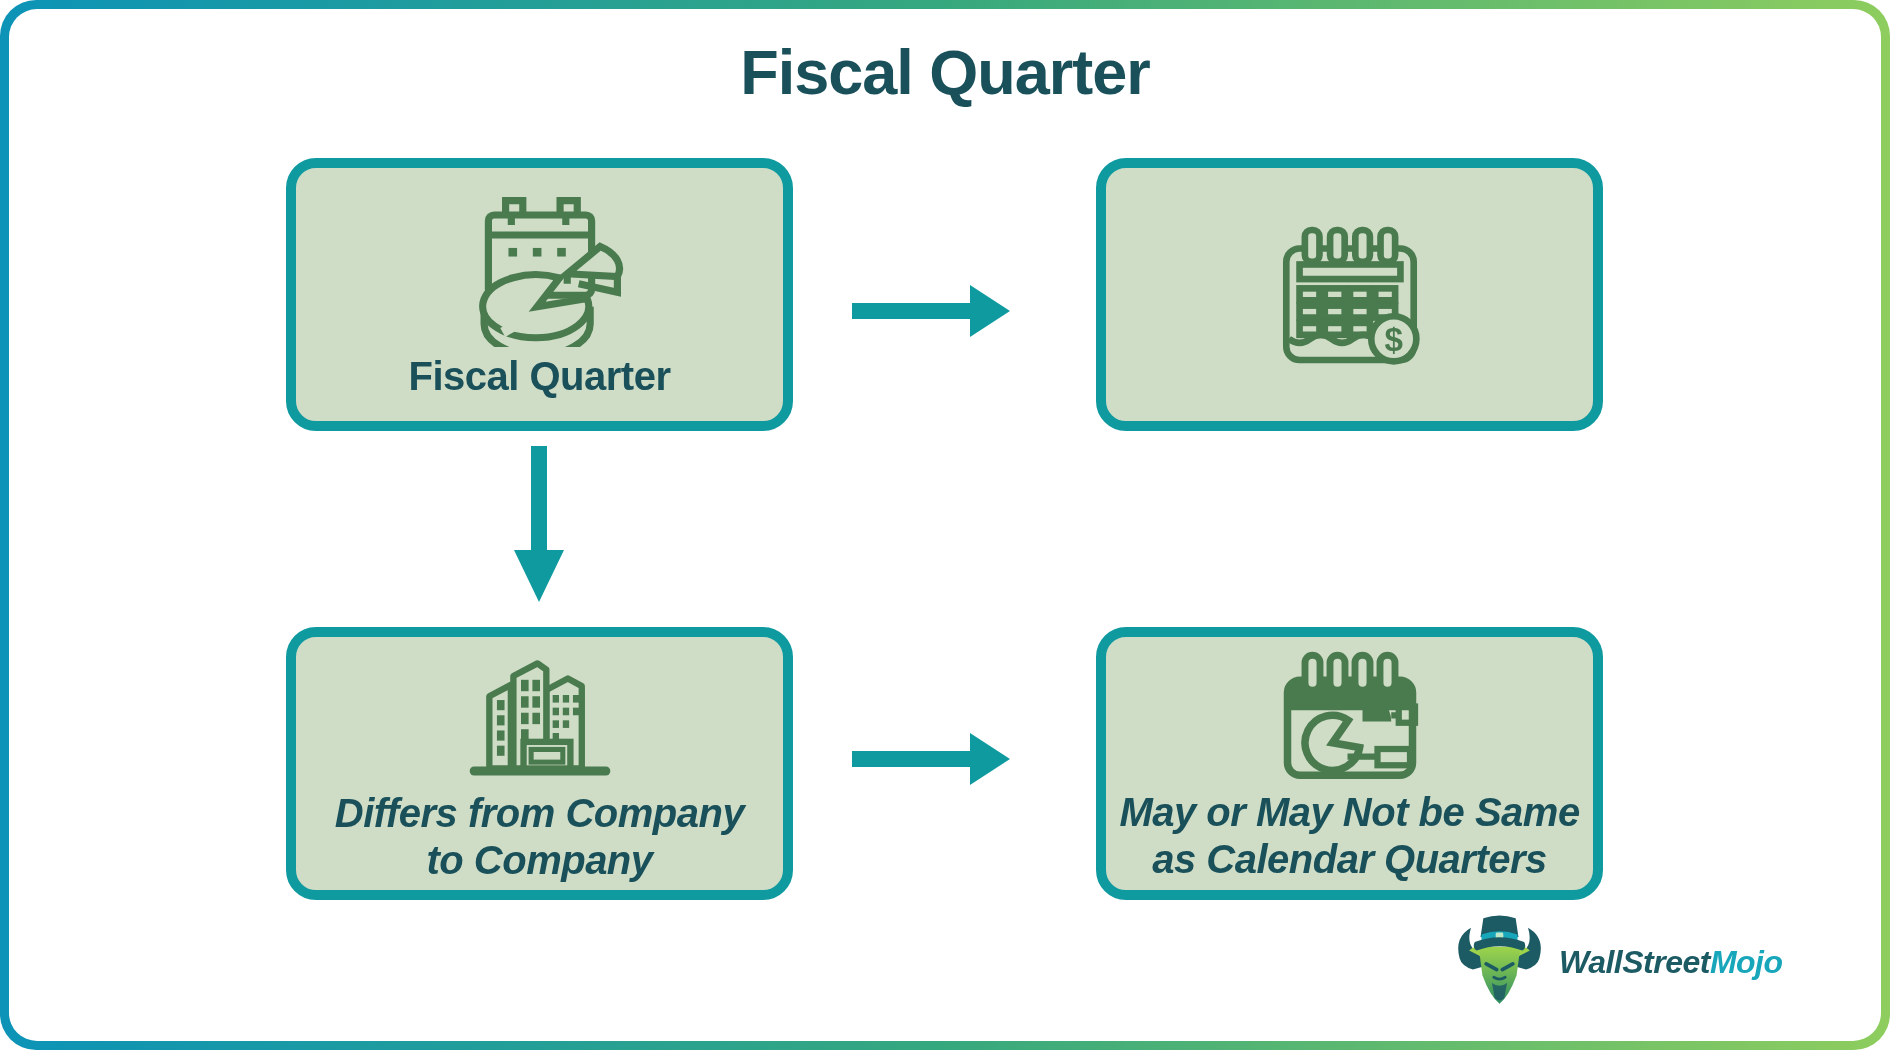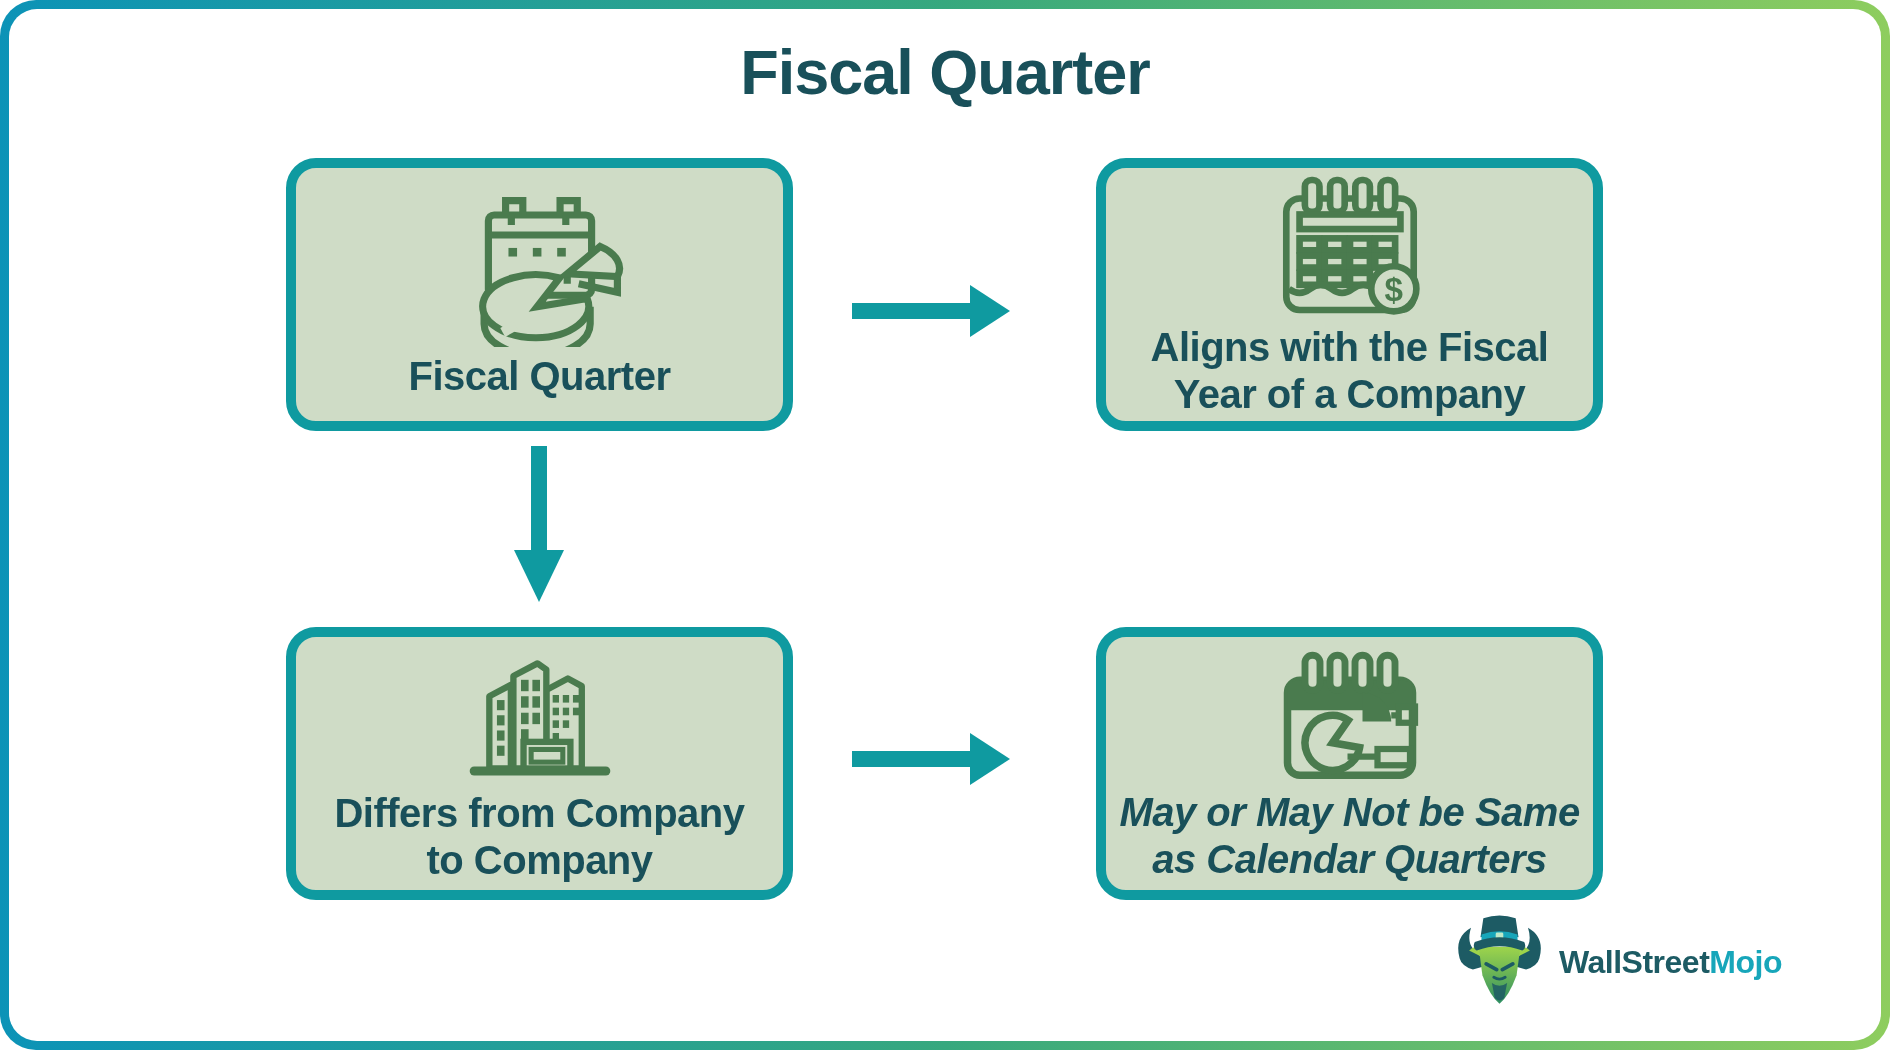--- a/index.html
+++ b/index.html
@@ -46,41 +46,41 @@
     background:var(--card-fill);
     border:10px solid var(--accent-teal);
     border-radius:30px;
     display:flex;flex-direction:column;
     align-items:center;justify-content:center;
     gap:6px;
     padding:8px 6px;
   }
   .card--tl{left:286px;top:158px;}
   .card--tr{left:1096px;top:158px;}
-  .card--bl{left:286px;top:627px;}
+  .card--bl{left:286px;top:627px;font-style:italic;}
   .card--br{left:1096px;top:627px;font-style:italic;}
   .card .icon-wrap{display:flex;align-items:flex-end;justify-content:center;}
   .card .label{
     font-weight:bold;
     font-size:40px;
     line-height:1.16;
     letter-spacing:-0.5px;
     color:var(--text-dark);
     text-align:center;
     white-space:pre-line;
   }
   .arrow{position:absolute;}
   .arrow-right-top{left:852px;top:283px;}
   .arrow-right-bottom{left:852px;top:731px;}
   .arrow-down{left:512px;top:446px;}
   .logo{
     position:absolute;
     left:1452px;top:910px;
     height:104px;
-    display:flex;align-items:center;gap:12px;
+    display:flex;align-items:center;gap:12px;font-style:italic;
   }
   .logo-text{
     font-size:32px;
     font-weight:bold;
     letter-spacing:-0.5px;
     white-space:nowrap;
   }
   .logo-text .brand-primary{color:var(--logo-dark);}
   .logo-text .brand-secondary{color:var(--logo-teal);}
 </style>
@@ -138,22 +138,20 @@
           <rect x="79" y="63" width="15" height="9"></rect>
         <rect x="22" y="76" width="15" height="9"></rect>
           <rect x="41" y="76" width="15" height="9"></rect>
           <rect x="60" y="76" width="15" height="9"></rect>
         <path d="M14 88 q8 6 16 0 t16 0 t16 0 t16 0 t16 0"></path>
       </g>
       <circle cx="93" cy="88" r="17" fill="var(--card-fill)" stroke="var(--icon-green)" stroke-width="5"></circle>
       <text x="93" y="97" font-size="25" font-weight="bold" text-anchor="middle" fill="var(--icon-green)">$</text>
     </svg>
   </div>
-  <div class="label">Aligns with the Fiscal
-Year of a Company</div>
 </div>
 
 <div class="card card--bl">
   <div class="icon-wrap">
     <svg width="152" height="140" viewBox="0 0 120 110">
       <g fill="var(--card-fill)" stroke="var(--icon-green)" stroke-width="5" stroke-linejoin="round">
         <path d="M20 98 V41 L37 32 V98 Z"></path>
         <path d="M65 98 V36 L82 27 L93 33 V98 Z"></path>
       </g>
       <g fill="var(--icon-green)">

